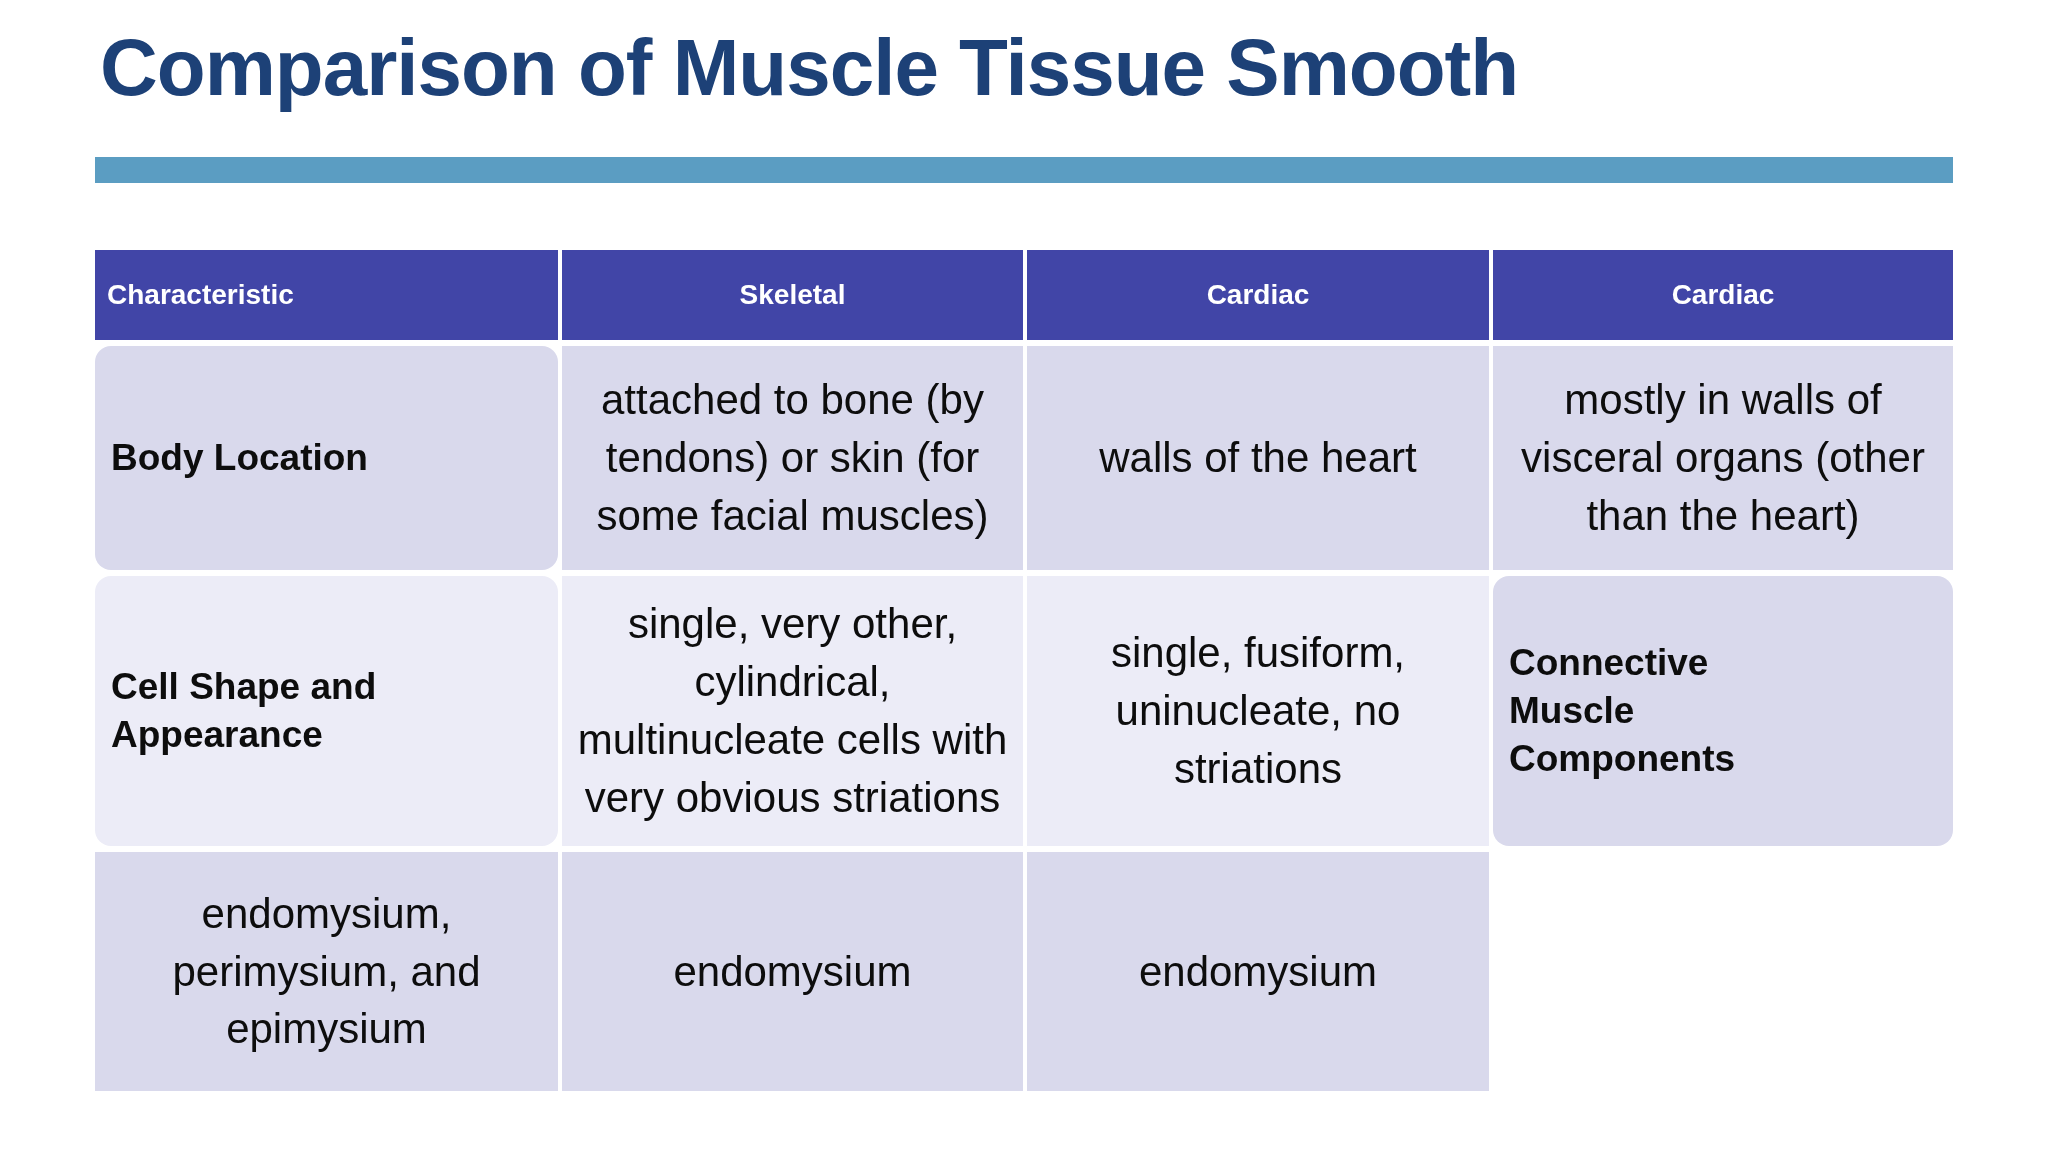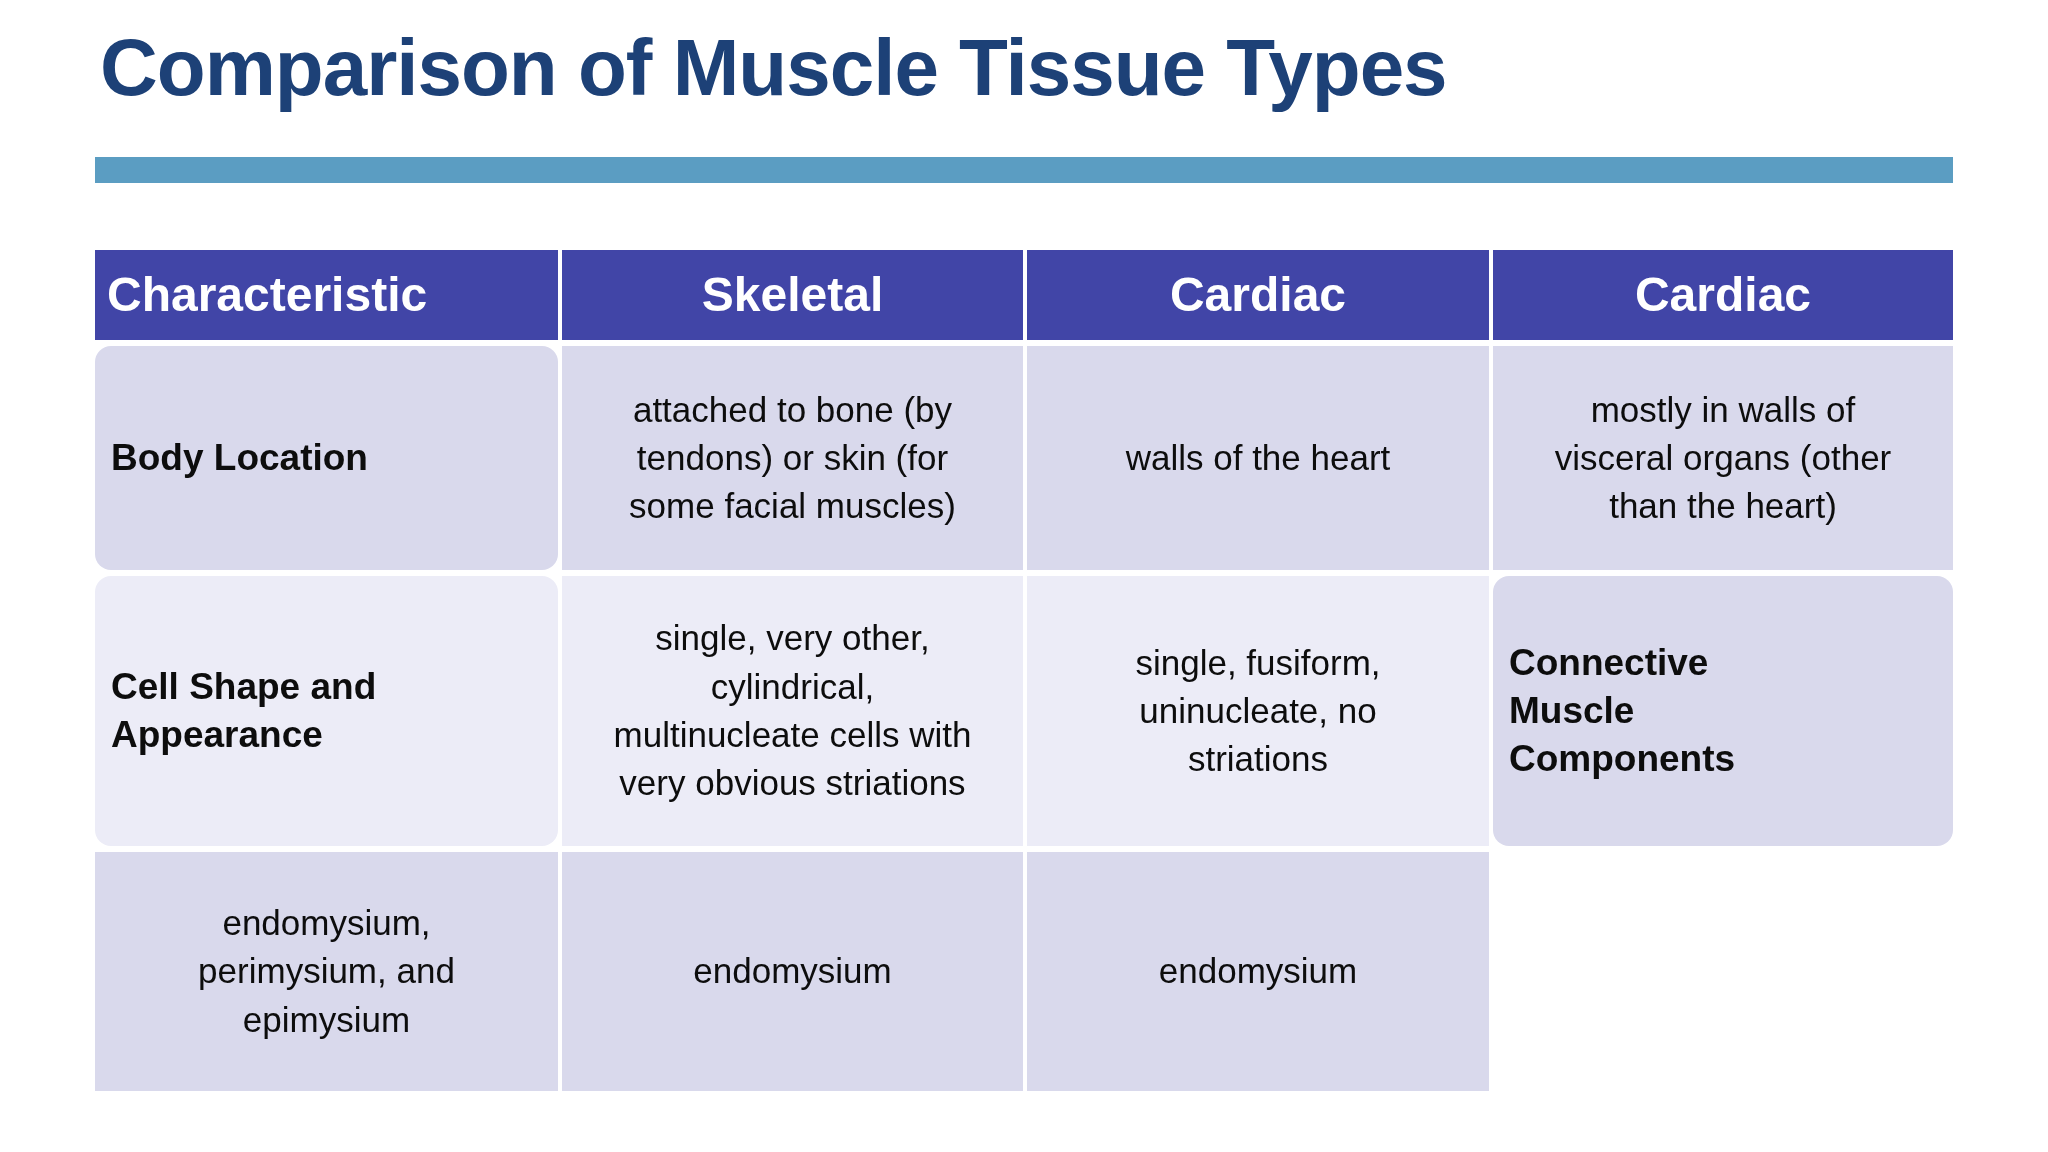--- a/index.html
+++ b/index.html
@@ -39,30 +39,30 @@
     row-gap: 6px;
   }
 
   .cell {
     display: flex;
     align-items: center;
     justify-content: center;
     text-align: center;
     white-space: pre-line;
     color: #0d0d0d;
-    font-size: 35px;
+    font-size: 42px;
     line-height: 1.38;
     padding: 0 8px;
     box-sizing: border-box;
   }
   .cell.header {
     background: #4145a7;
     color: #ffffff;
     font-weight: bold;
-    font-size: 48px;
+    font-size: 28px;
   }
   .cell.header.first {
     justify-content: flex-start;
     text-align: left;
     padding-left: 12px;
   }
   .cell.rowlabel {
     justify-content: flex-start;
     text-align: left;
     font-weight: bold;
@@ -72,21 +72,21 @@
     border-radius: 16px;
   }
   .row-odd  { background: #d9d9ec; }
   .row-even { background: #ececf7; }
 </style>
 </head>
 <body>
 
 <div class="slide">
 
-  <h1 class="title">Comparison of Muscle Tissue Types</h1>
+  <h1 class="title">Comparison of Muscle Tissue Smooth</h1>
 
   <div class="accent-bar"></div>
 
   <div class="table">
 
     <div class="cell header first">Characteristic</div>
     <div class="cell header">Skeletal</div>
     <div class="cell header">Cardiac</div>
     <div class="cell header">Cardiac</div>
 

